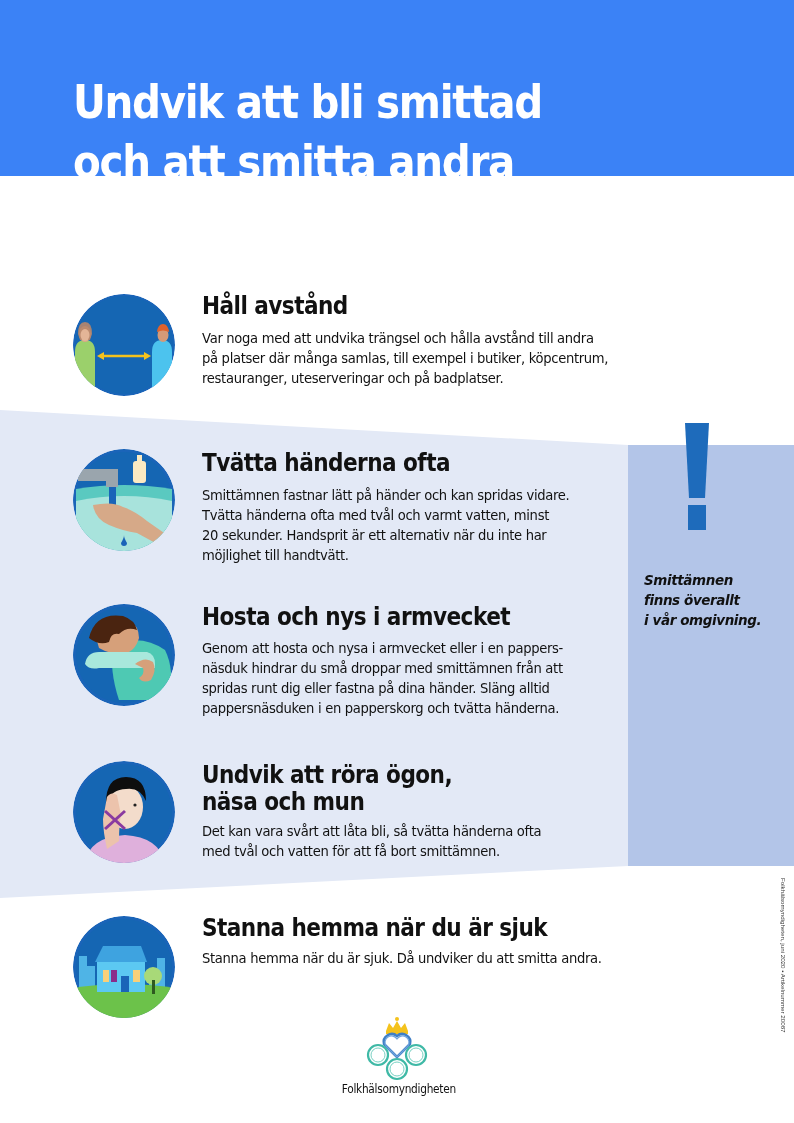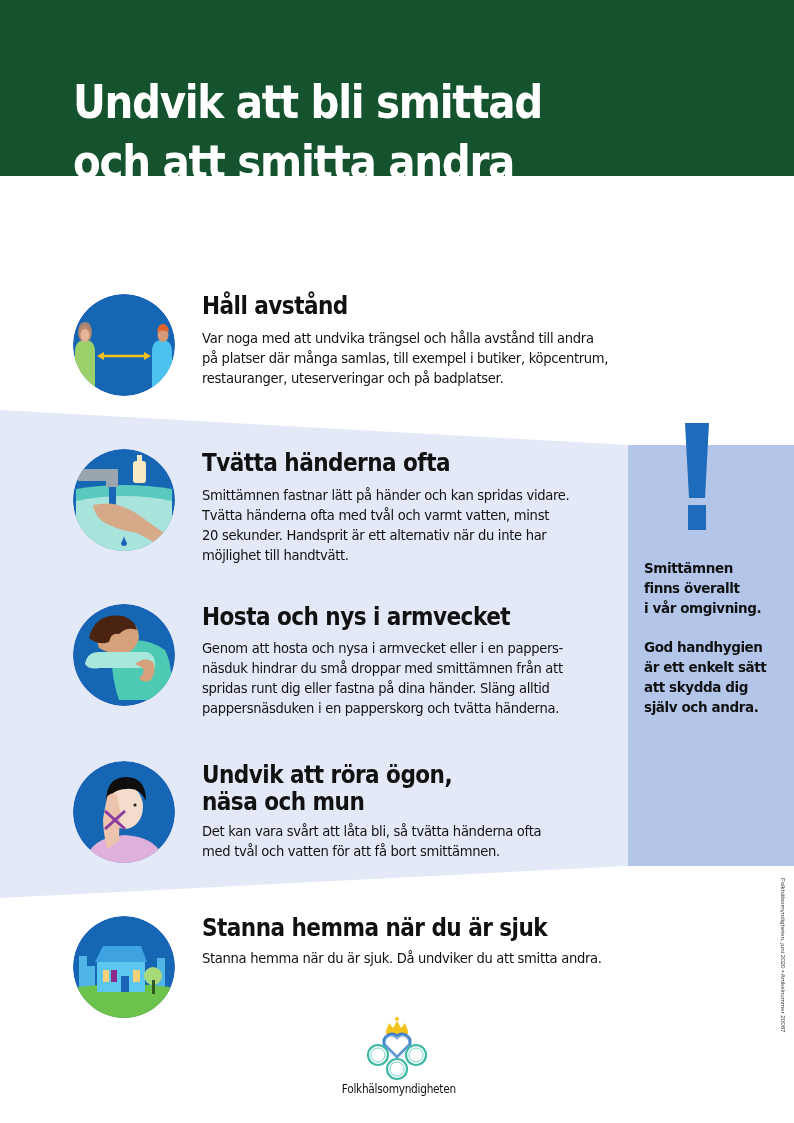--- a/index.html
+++ b/index.html
@@ -1,27 +1,27 @@
 <!DOCTYPE html>
 <html><head>
 <meta charset="utf-8">
 <style>
   html, body { margin:0; padding:0; }
   body { width:794px; height:1123px; position:relative; background:#ffffff; overflow:hidden;
          font-family:"DejaVu Sans Condensed","DejaVu Sans", sans-serif; color:#111; }
-  .header { position:absolute; left:0; top:0; width:794px; height:176px; background:#14532d; }
+  .header { position:absolute; left:0; top:0; width:794px; height:176px; background:#3b82f6; }
   .header h1 { position:absolute; left:73px; top:72px; margin:0; color:#fff; font-weight:bold;
     font-family:"DejaVu Sans", sans-serif; font-size:46px; line-height:60px; letter-spacing:-1.5px;
     transform:scaleX(0.88); transform-origin:left top; white-space:nowrap; }
   .band { position:absolute; left:0; top:0; width:794px; height:1123px; pointer-events:none; }
   .sidebox { position:absolute; left:628px; top:445px; width:166px; height:421px; background:#b3c5e8; }
   .excl { position:absolute; left:685px; top:423px; width:24px; height:107px; }
   .sidetext { position:absolute; left:644px; top:558px; width:145px; font-weight:bold; font-size:13.5px;
     line-height:20px; color:#111; font-family:"DejaVu Sans", sans-serif; letter-spacing:-0.4px; }
-  .sidetext p { margin:0 0 19px 0; white-space:pre-line; }
+  .sidetext p { margin:12px 0 19px 0; white-space:pre-line;font-style:italic; }
   .icon { position:absolute; left:73px; width:102px; height:102px; border-radius:50%; overflow:hidden; }
   .icon svg { display:block; }
   .sec-title { position:absolute; left:202px; margin:0; font-weight:bold; font-family:"DejaVu Sans", sans-serif;
     font-size:24px; line-height:27px; letter-spacing:-0.6px; transform:scaleX(0.9); transform-origin:left top; white-space:nowrap; color:#111; }
   .sec-body { position:absolute; left:202px; margin:0; font-size:14.6px; line-height:20px; color:#111;
     font-family:"DejaVu Sans", sans-serif; letter-spacing:-0.35px; transform:scaleX(0.9); transform-origin:left top; white-space:pre-line; }
   .vertical { position:absolute; left:779px; top:878px; width:8px; height:190px; }
   .vertical span { position:absolute; left:0; top:0; transform-origin:left top; transform:rotate(90deg) translateY(-8px);
     white-space:nowrap; font-size:6.2px; color:#333; font-family:"Liberation Sans", sans-serif; }
   .logo { position:absolute; left:364px; top:1015px; width:66px; height:66px; }
@@ -44,24 +44,20 @@
 
 <div class="sidebox"></div>
 <svg class="excl" viewBox="0 0 24 107">
   <polygon points="0,0 24,0 20,75 4,75" fill="#1e6bbb"></polygon>
   <rect x="3" y="82" width="18" height="25" fill="#1e6bbb"></rect>
 </svg>
 <div class="sidetext">
   <p>Smittämnen
 finns överallt
 i vår omgivning.</p>
-  <p>God handhygien
-är ett enkelt sätt
-att skydda dig
-själv och andra.</p>
 </div>
 
 <div class="icon" style="top:294px;">
   <svg width="102" height="102" viewBox="0 0 102 102">
     <circle cx="51" cy="51" r="51" fill="#1a64b8"></circle>
     <circle cx="51" cy="51" r="49" fill="#1566b3"></circle>
 
     <path d="M2,58 q0,-12 10,-12 q10,0 10,12 v44 h-20z" fill="#9bd06b"></path>
     <ellipse cx="12" cy="40" rx="6" ry="8" fill="#d9a98a"></ellipse>
     <path d="M5,40 q0,-12 7,-12 q7,0 7,12 l-2,6 h-10z" fill="#b7866a" opacity="0.9"></path>

